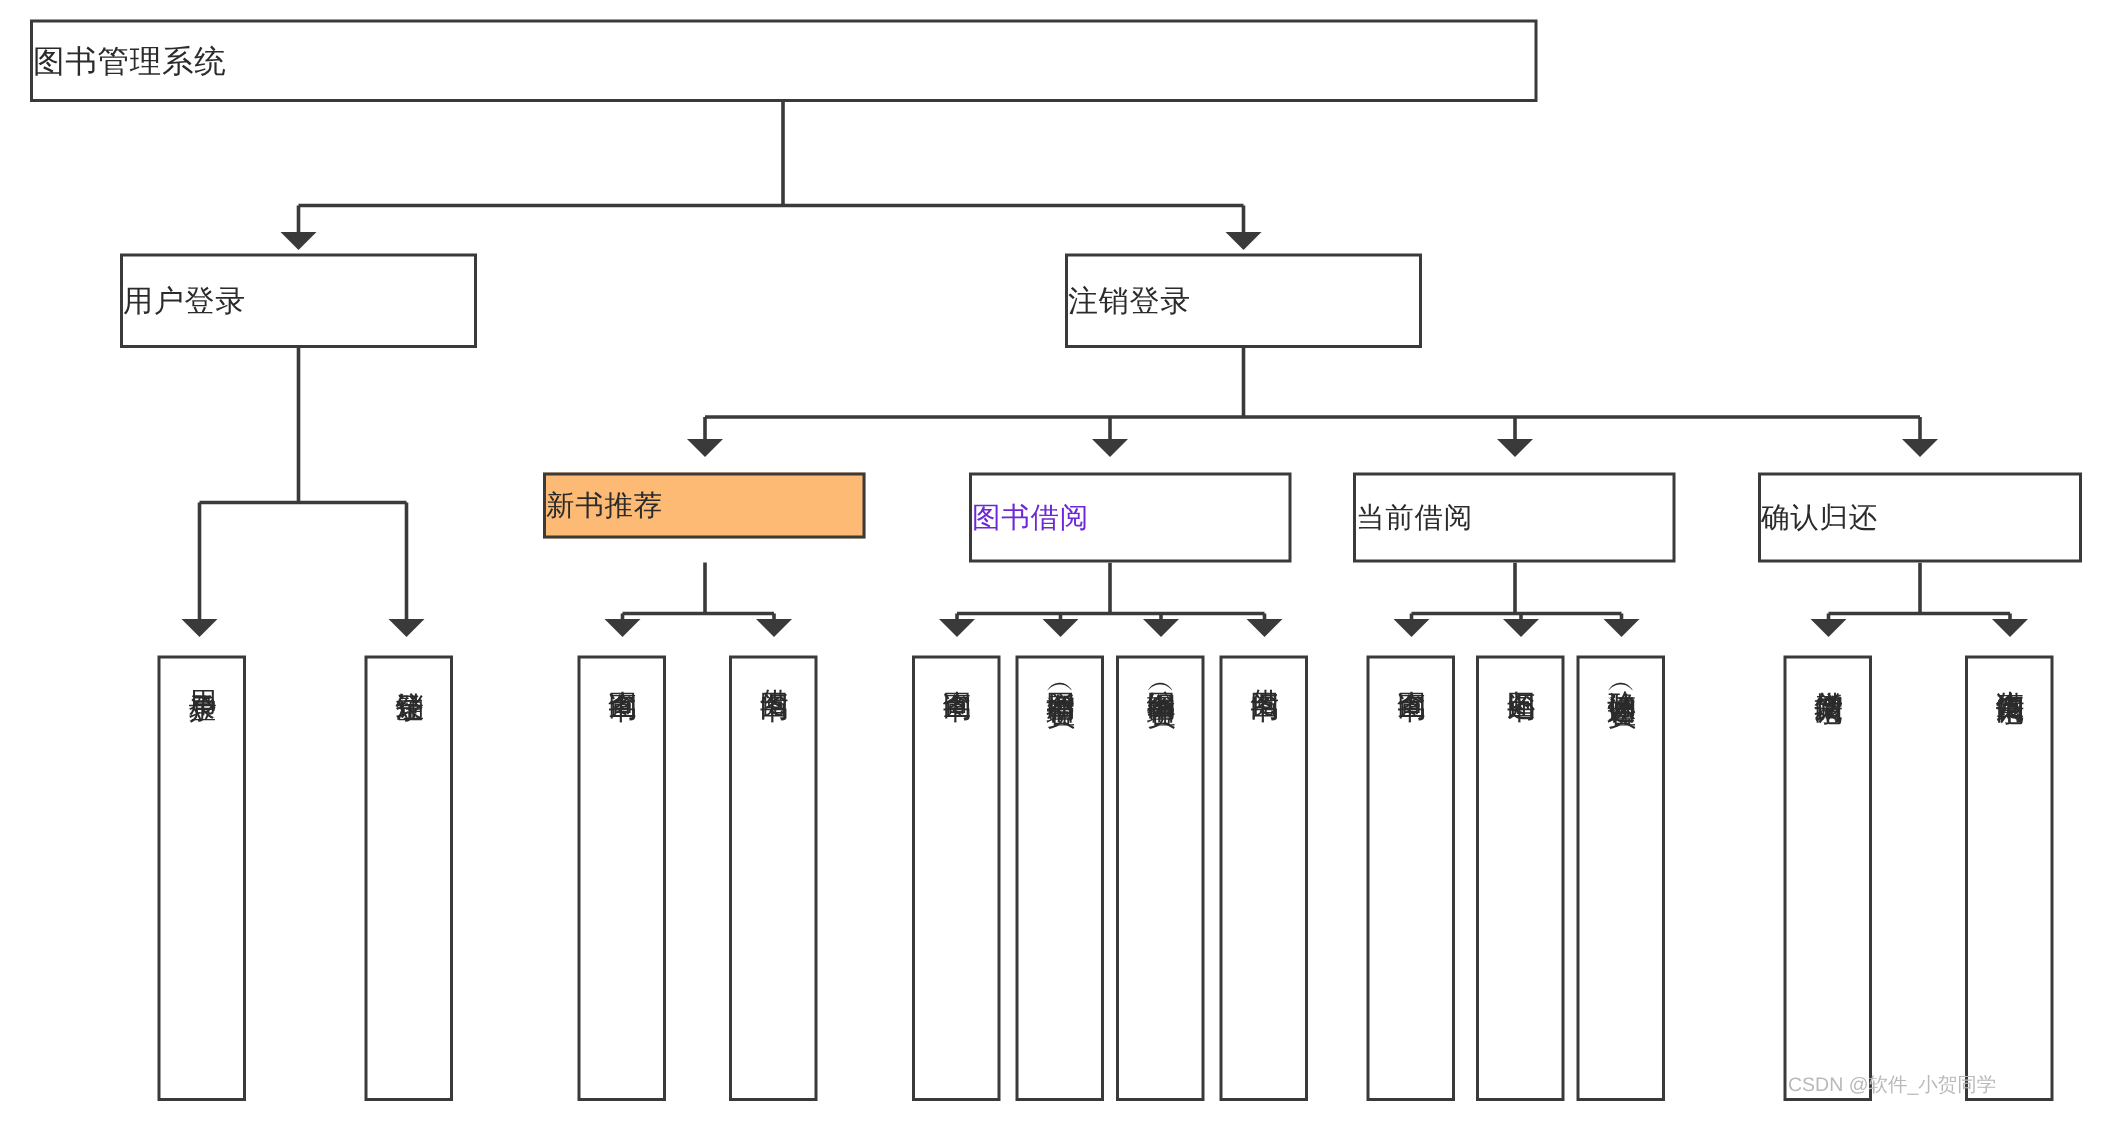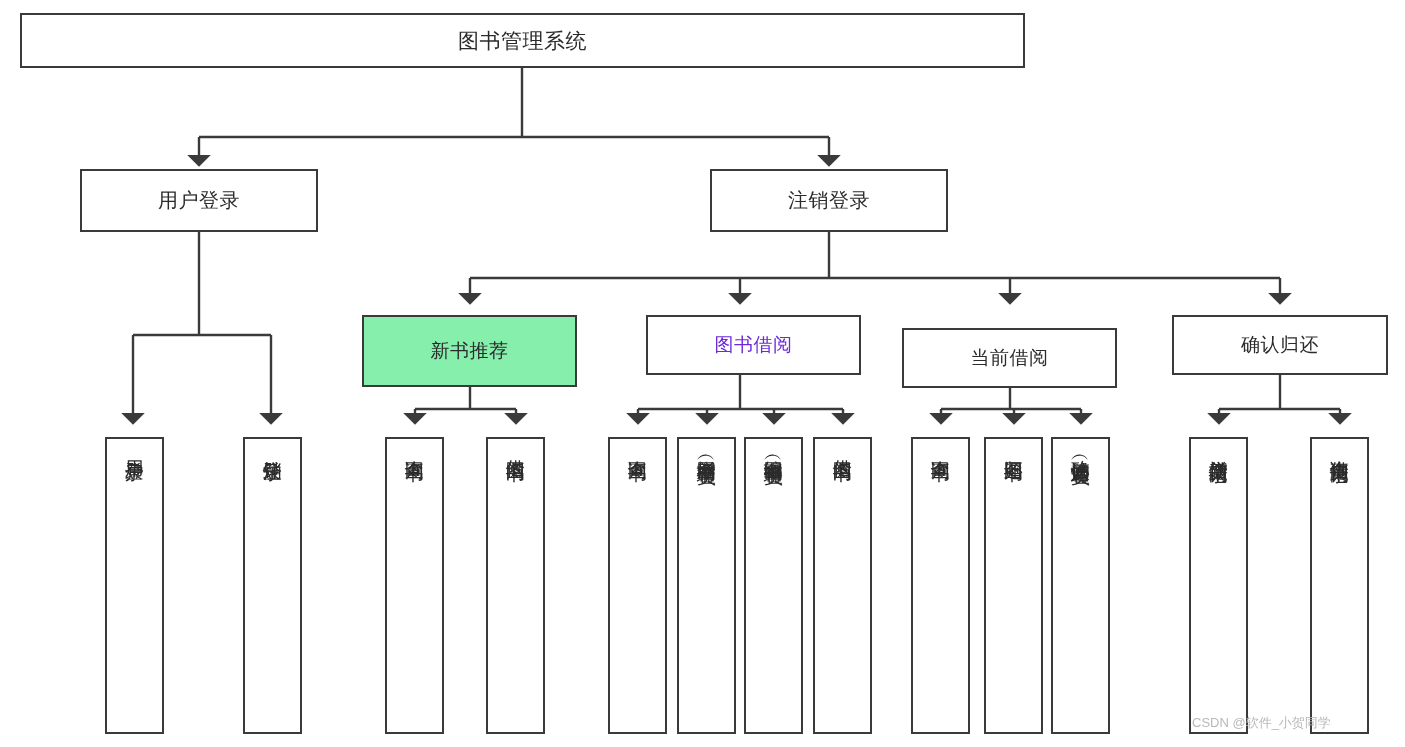--- a/index.html
+++ b/index.html
@@ -25,21 +25,21 @@
     height: 747px;
     pointer-events: none;
   }
   .node {
     position: absolute;
     box-sizing: border-box;
     background: #ffffff;
     border: 2px solid #3a3a3a;
     display: flex;
     align-items: center;
-    justify-content: center;
+    justify-content: flex-start;
     color: #2b2b2b;
     z-index: 2;
   }
   .node-label {
     display: block;
     text-align: center;
     letter-spacing: 0.5px;
     white-space: nowrap;
   }
   .level0 .node-label { font-size: 21px; }
@@ -130,27 +130,27 @@
     <span class="node-label">图书管理系统</span>
   </div>
 
   <div class="node level1" style="left: 80px; top: 169px; width: 238px; height: 63px; border-color: rgb(58, 58, 58); color: rgb(43, 43, 43); background: rgb(255, 255, 255);">
     <span class="node-label">用户登录</span>
   </div>
   <div class="node level1" style="left: 710px; top: 169px; width: 238px; height: 63px; border-color: rgb(58, 58, 58); color: rgb(43, 43, 43); background: rgb(255, 255, 255);">
     <span class="node-label">注销登录</span>
   </div>
 
-  <div class="node level2" style="left: 362px; top: 315px; width: 215px; height: 72px; border-color: rgb(58, 58, 58); color: rgb(43, 43, 43); background: #86efac;">
+  <div class="node level2" style="left: 362px; top: 315px; width: 215px; height: 44px; border-color: rgb(58, 58, 58); color: rgb(43, 43, 43); background: #fdba74;">
     <span class="node-label">新书推荐</span>
   </div>
   <div class="node level2" style="left: 646px; top: 315px; width: 215px; height: 60px; border-color: rgb(58, 58, 58); color: #6d28d9; background: rgb(255, 255, 255);">
     <span class="node-label">图书借阅</span>
   </div>
-  <div class="node level2" style="left: 902px; top: 315px; width: 215px; height: 60px; border-color: rgb(58, 58, 58); color: rgb(43, 43, 43); background: rgb(255, 255, 255); margin-top: 13px;">
+  <div class="node level2" style="left: 902px; top: 315px; width: 215px; height: 60px; border-color: rgb(58, 58, 58); color: rgb(43, 43, 43); background: rgb(255, 255, 255);">
     <span class="node-label">当前借阅</span>
   </div>
   <div class="node level2" style="left: 1172px; top: 315px; width: 216px; height: 60px; border-color: rgb(58, 58, 58); color: rgb(43, 43, 43); background: rgb(255, 255, 255);">
     <span class="node-label">确认归还</span>
   </div>
 
   <div class="node leaf" style="left: 105px; top: 437px; width: 59px; height: 297px; border-color: rgb(58, 58, 58); color: rgb(43, 43, 43); background: rgb(255, 255, 255);">
     <span class="node-label">用户登录</span>
   </div>
   <div class="node leaf" style="left: 243px; top: 437px; width: 59px; height: 297px; border-color: rgb(58, 58, 58); color: rgb(43, 43, 43); background: rgb(255, 255, 255);">

